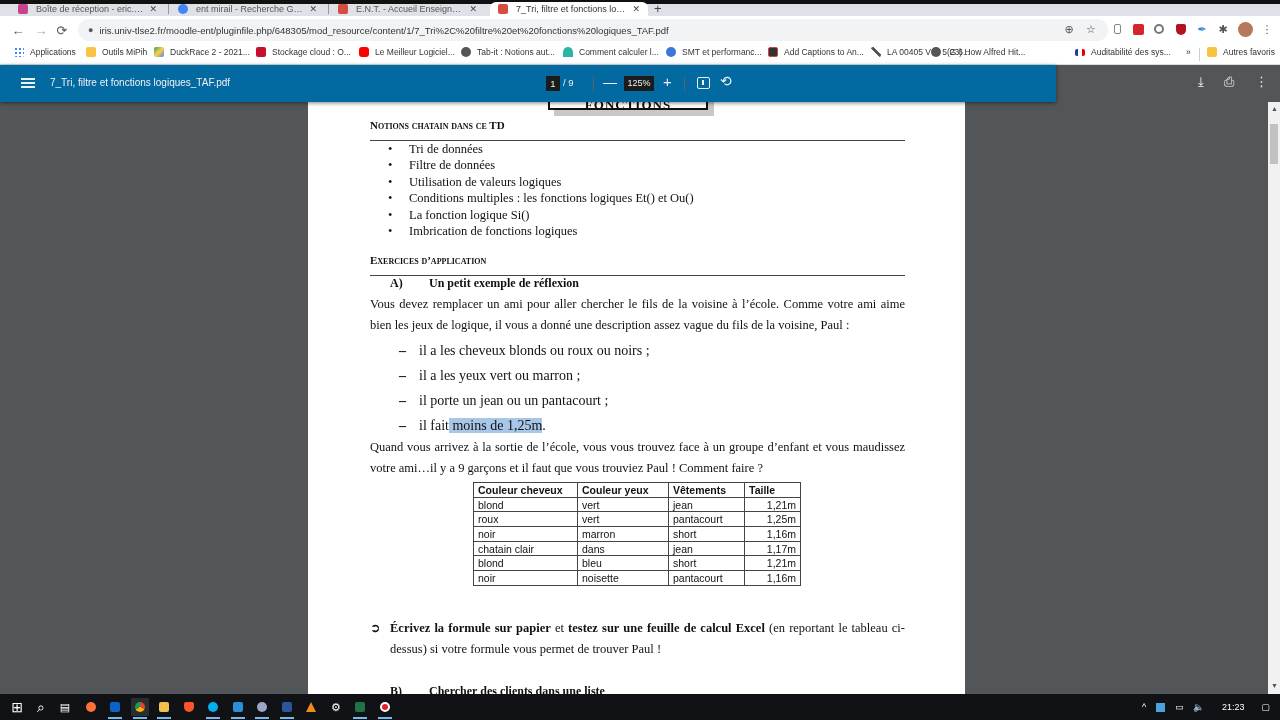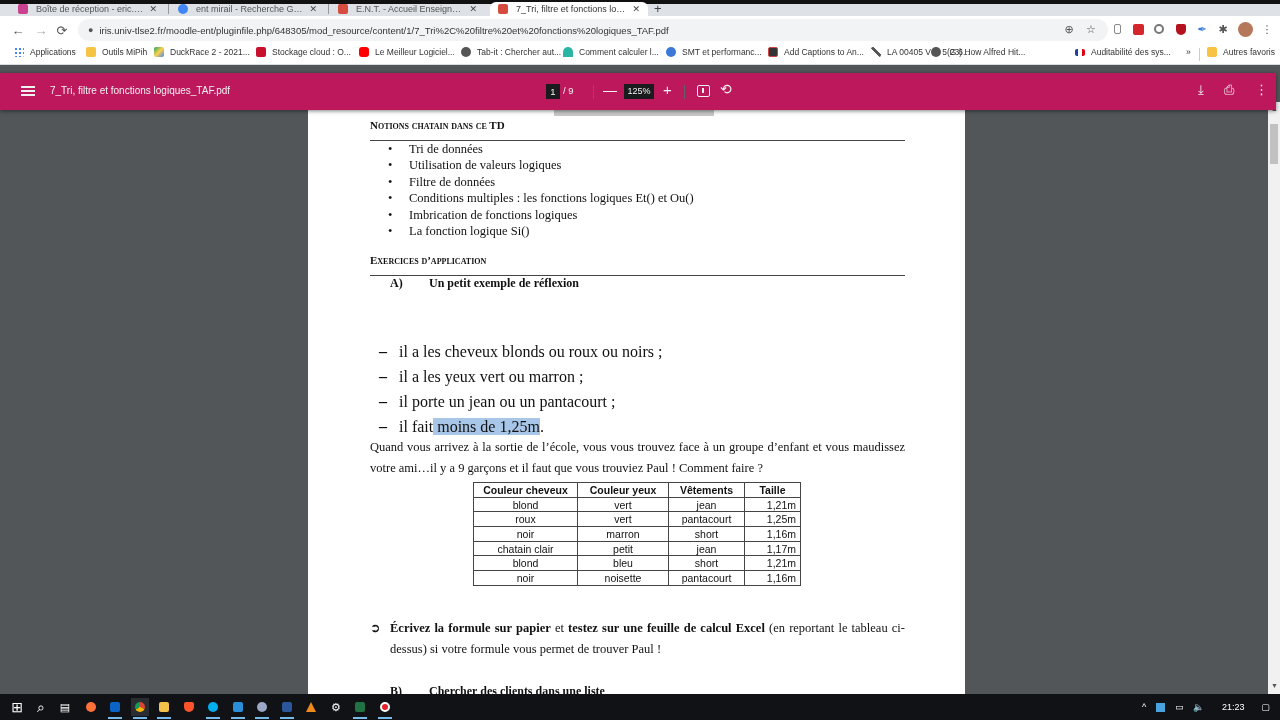--- a/index.html
+++ b/index.html
@@ -22,21 +22,21 @@
 #omnibox { position: absolute; left: 78px; top: 3px; width: 1030px; height: 22px; background: #f1f3f4; border-radius: 11px; display: flex; align-items: center; padding-left: 10px; font-size: 9.5px; color: #333; }
 #omnibox .lock { font-size: 9px; color: #555; margin-right: 6px; }
 .ext { position: absolute; top: 6px; width: 14px; height: 14px; display: flex; align-items: center; justify-content: center; font-size: 11px; color: #555; }
 
 
 #bookmarks { position: absolute; left: 0; top: 44px; width: 1280px; height: 21px; background: #fff; border-bottom: 1px solid #ddd; }
 .bm { position: absolute; top: 3px; display: flex; align-items: center; font-size: 8.5px; color: #333; white-space: nowrap; }
 .bm .bic { width: 10px; height: 10px; margin-right: 6px; border-radius: 2px; display: inline-block; flex: none; }
 
 
-#pdfbar { position: absolute; left: 0; top: 73px; width: 1276px; height: 37px; background: #be185d; box-shadow: 0 1px 4px rgba(0,0,0,0.5); z-index: 5; }
+#pdfbar { position: absolute; left: 0; top: 65px; width: 1056px; height: 37px; background: #0369a1; box-shadow: 0 1px 4px rgba(0,0,0,0.5); z-index: 5; }
 #pdfbar .menu { position: absolute; left: 21px; top: 11px; width: 14px; height: 14px; display: flex; flex-direction: column; justify-content: space-between; padding: 2px 0; }
 #pdfbar .menu span { display: block; height: 2px; background: #f1f1f1; }
 #pdf-title { position: absolute; left: 50px; top: 12px; font-size: 10px; color: #f1f1f1; }
 #page-box { position: absolute; left: 546px; top: 11px; width: 14px; height: 15px; background: #191b1c; color: #f1f1f1; font-size: 9.5px; text-align: center; line-height: 15px; }
 #page-total { position: absolute; left: 563px; top: 12px; font-size: 9.5px; color: #f1f1f1; }
 .vsep { position: absolute; top: 12px; width: 1px; height: 14px; background: #5f6368; }
 #zoom-out { position: absolute; left: 603px; top: 9px; font-size: 14px; color: #f1f1f1; }
 #zoom-box { position: absolute; left: 624px; top: 11px; width: 30px; height: 15px; background: #191b1c; color: #f1f1f1; font-size: 9px; text-align: center; line-height: 15px; }
 #zoom-in { position: absolute; left: 663px; top: 8px; font-size: 15px; color: #f1f1f1; }
 #fit-btn { position: absolute; left: 697px; top: 12px; width: 13px; height: 12px; border: 1.5px solid #f1f1f1; border-radius: 2px; }
@@ -57,26 +57,26 @@
 
 #title-box { position: absolute; left: 240px; top: 6px; width: 160px; height: 22px; border: 2px solid #111; background: #fff; box-shadow: 6px 6px 0 #c8c8c8; font-size: 13px; font-weight: bold; text-align: center; line-height: 30px; overflow: hidden; letter-spacing: 1px; }
 .section-h { position: absolute; left: 62px; font-size: 11px; font-weight: bold; font-variant: small-caps; }
 .hrule { position: absolute; left: 62px; width: 535px; height: 1px; background: #444; }
 .bullets { position: absolute; left: 80px; top: 59px; font-size: 12.5px; line-height: 16.4px; list-style: none; }
 .bullets li { position: relative; padding-left: 21px; }
 .bullets li::before { content: "•"; position: absolute; left: 0; top: 0; }
 .sub-h { position: absolute; left: 82px; top: 194px; font-size: 12px; font-weight: bold; }
 .sub-h .num { display: inline-block; width: 39px; }
 .para { position: absolute; left: 62px; width: 535px; font-size: 12.5px; line-height: 20.5px; text-align: justify; }
-.dash-item { position: absolute; left: 71px; font-size: 16px; }
+.dash-item { position: absolute; left: 91px; font-size: 14px; }
 .dash-item .dash { display: inline-block; width: 20px; font-weight: bold; }
 .hl { background: #a8c7e8; }
 
 #data-table { position: absolute; left: 165px; top: 400px; border-collapse: collapse; font-family: "Liberation Sans", sans-serif; font-size: 10.5px; }
-#data-table th, #data-table td { border: 1px solid #444; padding: 0 4px; height: 14.7px; text-align: center; font-weight: normal; }
+#data-table th, #data-table td { border: 1px solid #444; padding: 0 4px; height: 14.7px; text-align: left; font-weight: normal; }
 #data-table th { font-weight: bold; }
 #data-table td.num { text-align: right; }
 
 .arrow-line { position: absolute; left: 62px; top: 536px; width: 535px; font-size: 12.5px; line-height: 20.5px; }
 .arrow-line .arr { position: absolute; left: 0; top: 0; }
 .arrow-line .txt { display: block; padding-left: 20px; text-align: justify; }
 .sub-h2 { position: absolute; left: 82px; top: 602px; font-size: 12px; font-weight: bold; }
 .sub-h2 .num { display: inline-block; width: 39px; }
 
 
@@ -162,21 +162,21 @@
   <div class="bm" style="left:256px">
       <span class="bic" style="background:#c8102e"></span>
       <span>Stockage cloud : O...</span>
     </div>
   <div class="bm" style="left:359px">
       <span class="bic" style="background:#ff0000;border-radius:3px"></span>
       <span>Le Meilleur Logiciel...</span>
     </div>
   <div class="bm" style="left:461px">
       <span class="bic" style="background:#555;border-radius:50%"></span>
-      <span>Tab-it : Chercher aut...</span>
+      <span>Tab-it : Notions aut...</span>
     </div>
   <div class="bm" style="left:563px">
       <span class="bic" style="background:#2bb5a4;border-radius:50% 50% 0 0"></span>
       <span>Comment calculer l...</span>
     </div>
   <div class="bm" style="left:666px">
       <span class="bic" style="background:#3c78d8;border-radius:50%"></span>
       <span>SMT et performanc...</span>
     </div>
   <div class="bm" style="left:768px">
@@ -225,34 +225,35 @@
 </div>
 
 <div id="viewer">
   <div id="page">
     <div id="title-box">FONCTIONS LOGIQUES</div>
 
     <div class="section-h" style="top:37px">Notions chatain dans ce TD</div>
     <div class="hrule" style="top:58px"></div>
     <ul class="bullets">
       <li>Tri de données</li>
+      <li>Filtre de données</li>
       <li>Utilisation de valeurs logiques</li>
-      <li>Filtre de données</li>
       <li>Conditions multiples : les fonctions logiques Et() et Ou()</li>
+      <li>La fonction logique Si()</li>
       <li>Imbrication de fonctions logiques</li>
-      <li>La fonction logique Si()</li>
     </ul>
 
     <div class="section-h" style="top:172px">Exercices d’application</div>
     <div class="hrule" style="top:193px"></div>
 
     <div class="sub-h">
       <span class="num">A)</span><span>Un petit exemple de réflexion</span>
     </div>
 
+    <div class="para" style="top:212px">Vous devez remplacer un ami pour aller chercher le fils de la voisine à l’école. Comme votre ami aime bien les jeux de logique, il vous a donné une description assez vague du fils de la voisine, Paul :</div>
 
     <div class="dash-item" style="top:261px"><span class="dash">–</span><span>il a les cheveux blonds ou roux ou noirs ;</span></div>
     <div class="dash-item" style="top:286px"><span class="dash">–</span><span>il a les yeux vert ou marron ;</span></div>
     <div class="dash-item" style="top:311px"><span class="dash">–</span><span>il porte un jean ou un pantacourt ;</span></div>
     <div class="dash-item" style="top:336px"><span class="dash">–</span><span>il fait</span><span class="hl"> moins de 1,25m</span><span>.</span></div>
 
     <div class="para" style="top:355px">Quand vous arrivez à la sortie de l’école, vous vous trouvez face à un groupe d’enfant et vous maudissez votre ami…il y a 9 garçons et il faut que vous trouviez Paul ! Comment faire ?</div>
 
     <table id="data-table">
       <thead>
@@ -277,21 +278,21 @@
             <td class="num">1,25m</td>
           </tr>
         <tr>
             <td>noir</td>
             <td>marron</td>
             <td>short</td>
             <td class="num">1,16m</td>
           </tr>
         <tr>
             <td>chatain clair</td>
-            <td>petit</td>
+            <td>dans</td>
             <td>jean</td>
             <td class="num">1,17m</td>
           </tr>
         <tr>
             <td>blond</td>
             <td>bleu</td>
             <td>short</td>
             <td class="num">1,21m</td>
           </tr>
         <tr>

